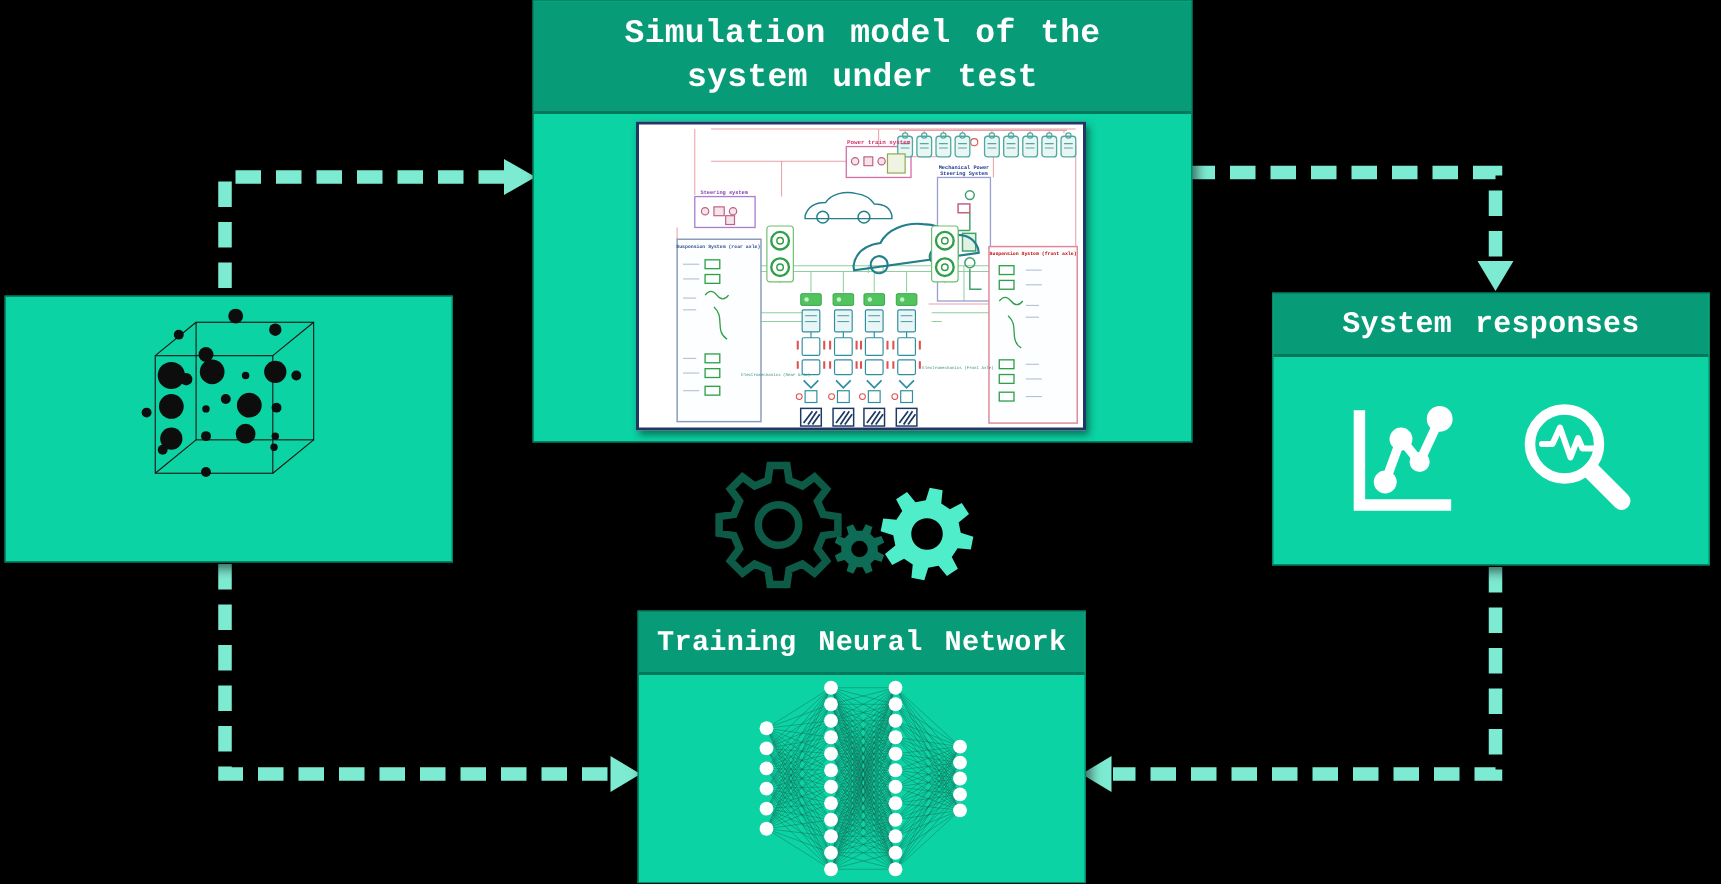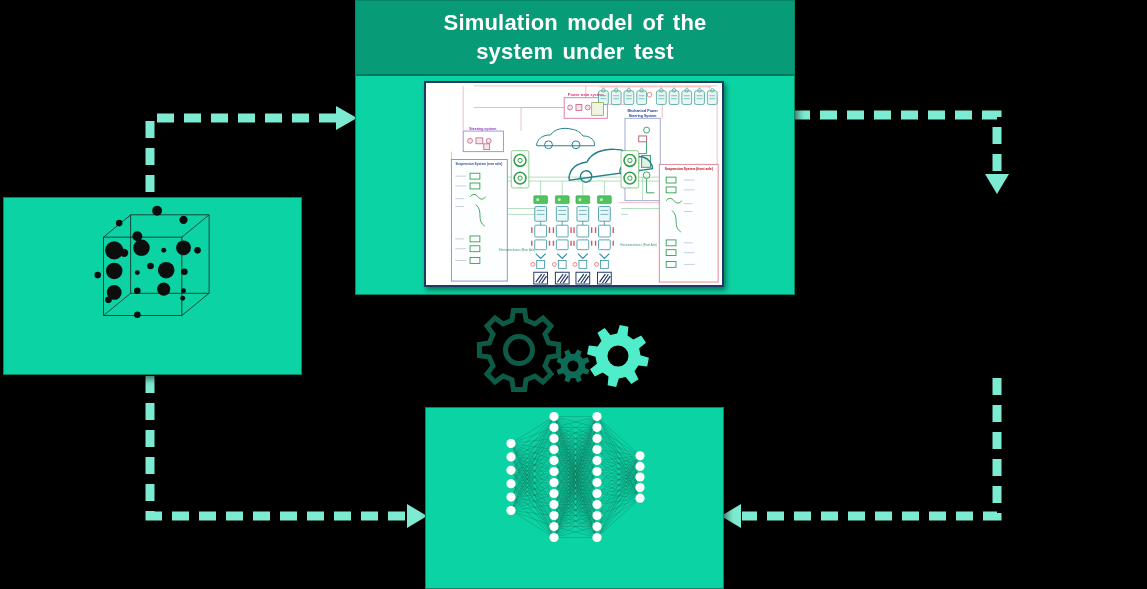--- a/index.html
+++ b/index.html
@@ -1,17 +1,17 @@
 <!DOCTYPE html>
 <html style="--bg: #000000; --panel-header: #089B77; --panel-body: #0CD3A4; --arrow: #7DEBD1; --gear-outline: #0D5B47; --gear-small: #0E6B55; --gear-bright: #4FEDC9;"><head>
 <meta charset="utf-8">
 <style>
   html,body{margin:0;padding:0;background:#000;}
   .canvas{position:relative;width:1147px;height:589px;background:var(--bg,#000);
-          overflow:hidden;font-family:Liberation Sans, sans-serif;}
+          overflow:hidden;font-family:Liberation Mono, monospace;}
   
   .panel{position:absolute;background:var(--panel-body,#0CD3A4);
          border:1px solid rgba(0,55,40,.5);box-shadow:3px 4px 7px rgba(0,0,0,.55);}
   .panel-header{background:var(--panel-header,#089B77);
          border-bottom:2px solid rgba(0,30,22,.28);
          display:flex;align-items:center;justify-content:center;
          color:#fff;font-weight:bold;text-align:center;word-spacing:3px;letter-spacing:.2px;}
   #panel-simulation{left:355px;top:0;width:438px;height:293px;}
   #panel-simulation .panel-header{height:73px;font-size:22px;line-height:1.3;padding:0 58px;}
   #panel-parameters{left:3px;top:197px;width:297px;height:176px;}
@@ -241,22 +241,45 @@
             <circle cx="96" cy="110" r="4" fill="#0d0d0d"></circle>
             <circle cx="128" cy="108" r="8" fill="#0d0d0d"></circle>
             <circle cx="152" cy="110" r="3" fill="#0d0d0d"></circle>
             <circle cx="151" cy="119" r="3" fill="#0d0d0d"></circle>
             <circle cx="96" cy="139" r="4" fill="#0d0d0d"></circle>
           </g>
       </svg>
     </div>
   </div>
 
+  <div class="panel" id="panel-responses">
+    <div class="panel-header">
+      <span>System responses</span>
+    </div>
+    <div class="panel-body">
+      <svg width="86" height="86" viewBox="0 0 90 90">
+        <path d="M16,10 V76 H80" fill="none" stroke="#fff" stroke-width="8"></path>
+        <path d="M34,60 L45,30 L58,46 L72,16" fill="none" stroke="#fff" stroke-width="6.5"></path>
+        <circle cx="34" cy="60" r="8" fill="#fff"></circle>
+          <circle cx="45" cy="30" r="8" fill="#fff"></circle>
+        <circle cx="58" cy="46" r="7" fill="#fff"></circle>
+          <circle cx="72" cy="16" r="9" fill="#fff"></circle>
+      </svg>
+      <svg width="90" height="90" viewBox="0 0 90 90">
+        <circle cx="36" cy="34" r="23" fill="none" stroke="#fff" stroke-width="7"></circle>
+        <line x1="54" y1="52" x2="74" y2="72" stroke="#fff" stroke-width="12" stroke-linecap="round"></line>
+        <path d="M21,34 h7 l5,-11 7,20 5,-13 3,7 h8" fill="none" stroke="#fff" stroke-width="4" stroke-linejoin="round" stroke-linecap="round"></path>
+      </svg>
+    </div>
+  </div>
 
   <div class="panel" id="panel-training">
+    <div class="panel-header">
+      <span>Training Neural Network</span>
+    </div>
     <div class="panel-body">
       <svg width="297" height="138" viewBox="0 0 297 138">
         <g id="nn-edges">
             <line x1="85" y1="35.5" x2="128" y2="8.5"></line>
             <line x1="85" y1="35.5" x2="128" y2="19.5"></line>
             <line x1="85" y1="35.5" x2="128" y2="30.5"></line>
             <line x1="85" y1="35.5" x2="128" y2="41.5"></line>
             <line x1="85" y1="35.5" x2="128" y2="52.5"></line>
             <line x1="85" y1="35.5" x2="128" y2="63.5"></line>
             <line x1="85" y1="35.5" x2="128" y2="74.5"></line>

